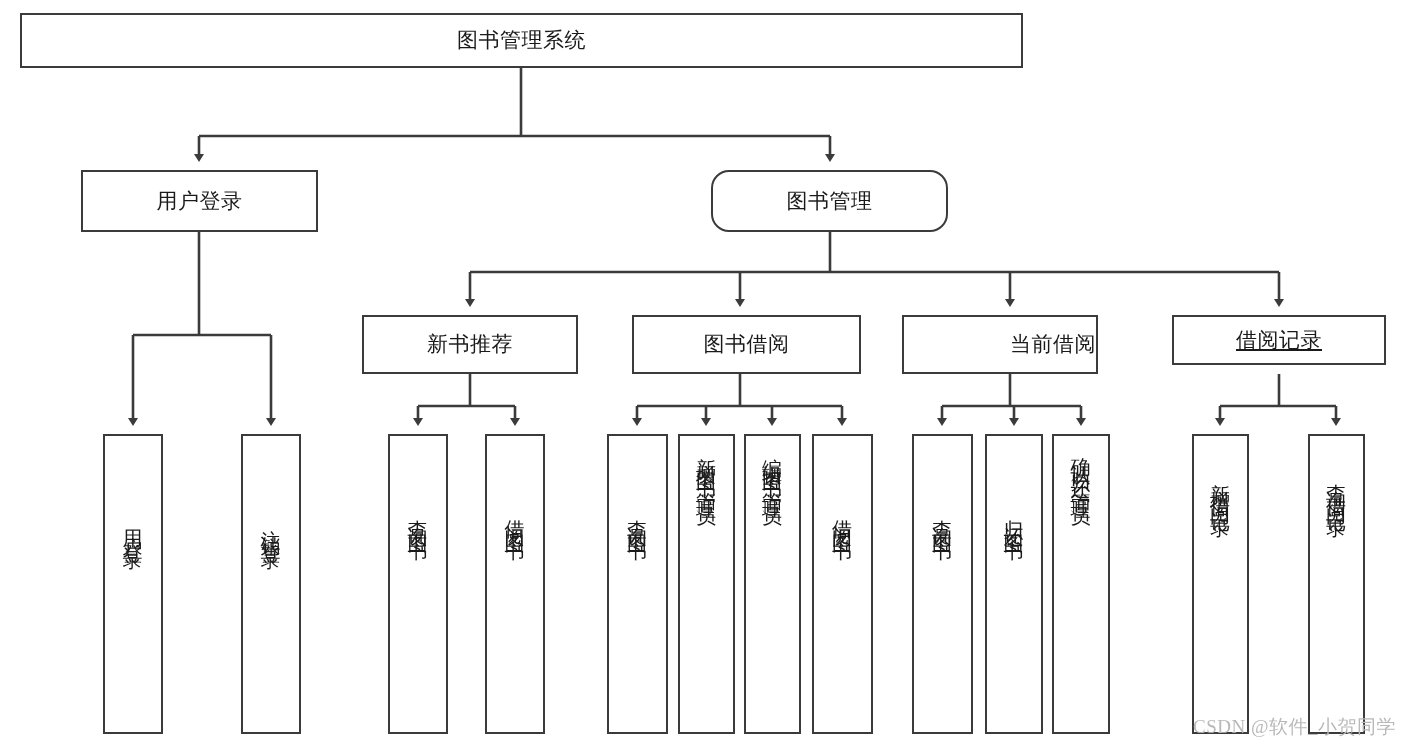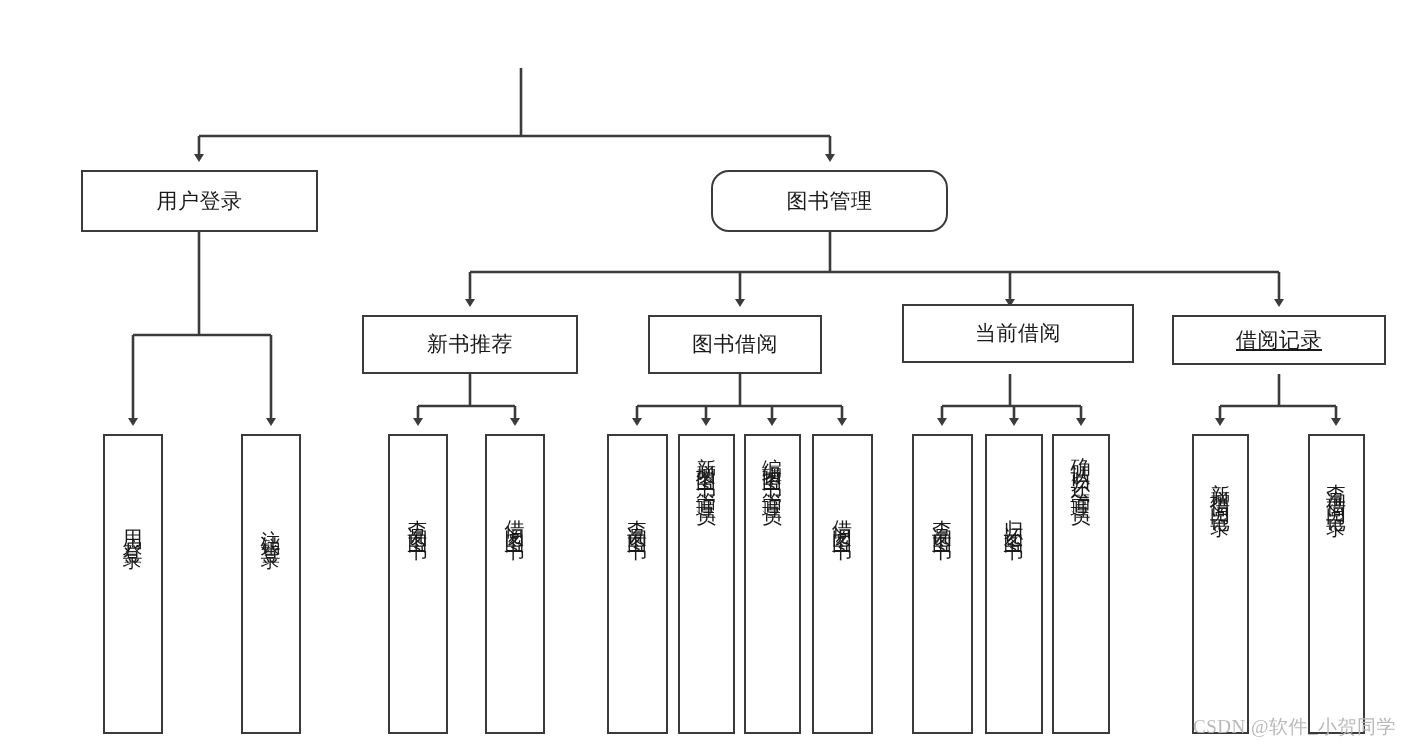--- a/index.html
+++ b/index.html
@@ -111,35 +111,38 @@
       <path d="M1014,406 L1014,422" marker-end="url(#arrow)"></path>
       <path d="M1081,406 L1081,422" marker-end="url(#arrow)"></path>
 
       <path d="M1279,374 L1279,406"></path>
       <path d="M1220,406 L1336,406"></path>
       <path d="M1220,406 L1220,422" marker-end="url(#arrow)"></path>
       <path d="M1336,406 L1336,422" marker-end="url(#arrow)"></path>
     </g>
   </svg>
 
+  <div class="node" style="left:20px; top:13px; width:1003px; height:55px;">
+    <span class="label">图书管理系统</span>
+  </div>
 
   <div class="node" style="left:81px; top:170px; width:237px; height:62px;">
     <span class="label">用户登录</span>
   </div>
   <div class="node" style="left:711px; top:170px; width:237px; height:62px;border-radius:18px;">
     <span class="label">图书管理</span>
   </div>
 
   <div class="node" style="left:362px; top:315px; width:216px; height:59px;">
     <span class="label">新书推荐</span>
   </div>
-  <div class="node" style="left:648px; top:315px; width:174px; height:59px;">
+  <div class="node" style="left:632px; top:315px; width:229px; height:59px;">
     <span class="label">图书借阅</span>
   </div>
-  <div class="node" style="left:902px; top:304px; width:232px; height:59px;">
+  <div class="node" style="left:902px; top:315px; width:196px; height:59px;justify-content:flex-end;">
     <span class="label">当前借阅</span>
   </div>
   <div class="node" style="left:1172px; top:315px; width:214px; height:50px;text-decoration:underline;">
     <span class="label">借阅记录</span>
   </div>
 
   <div class="node vert" style="left:103px; top:434px; width:60px; height:300px; padding-top:78px;">
     <span class="label">用户登录</span>
   </div>
   <div class="node vert" style="left:241px; top:434px; width:60px; height:300px; padding-top:78px;">

